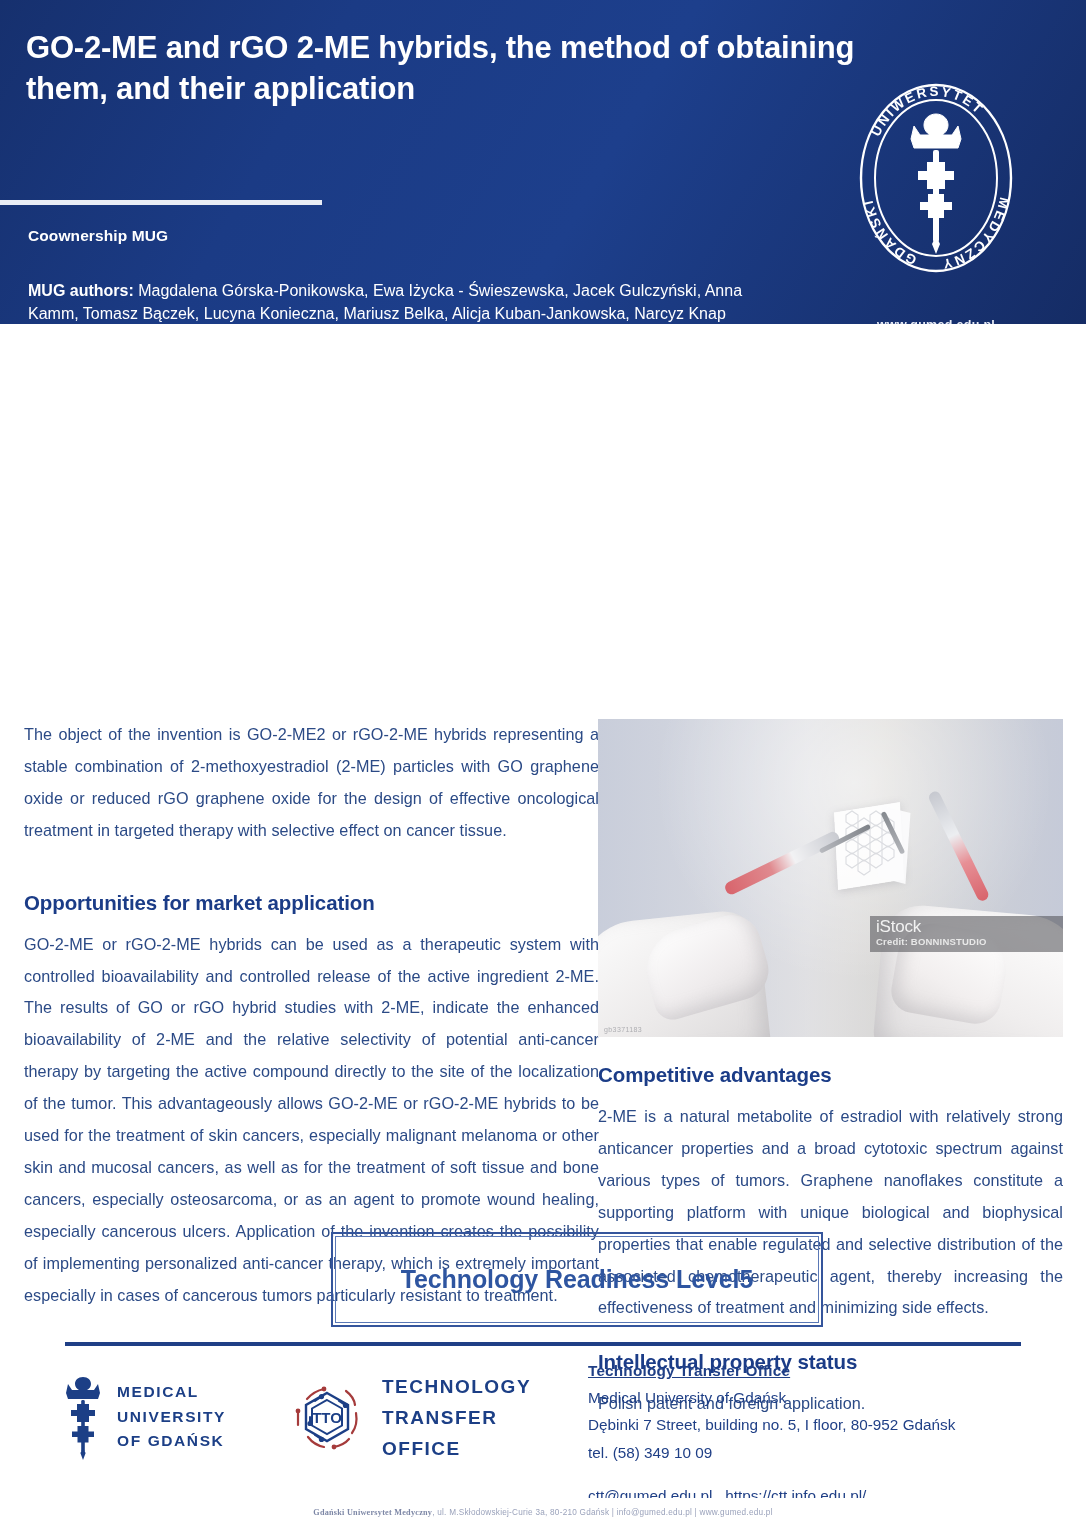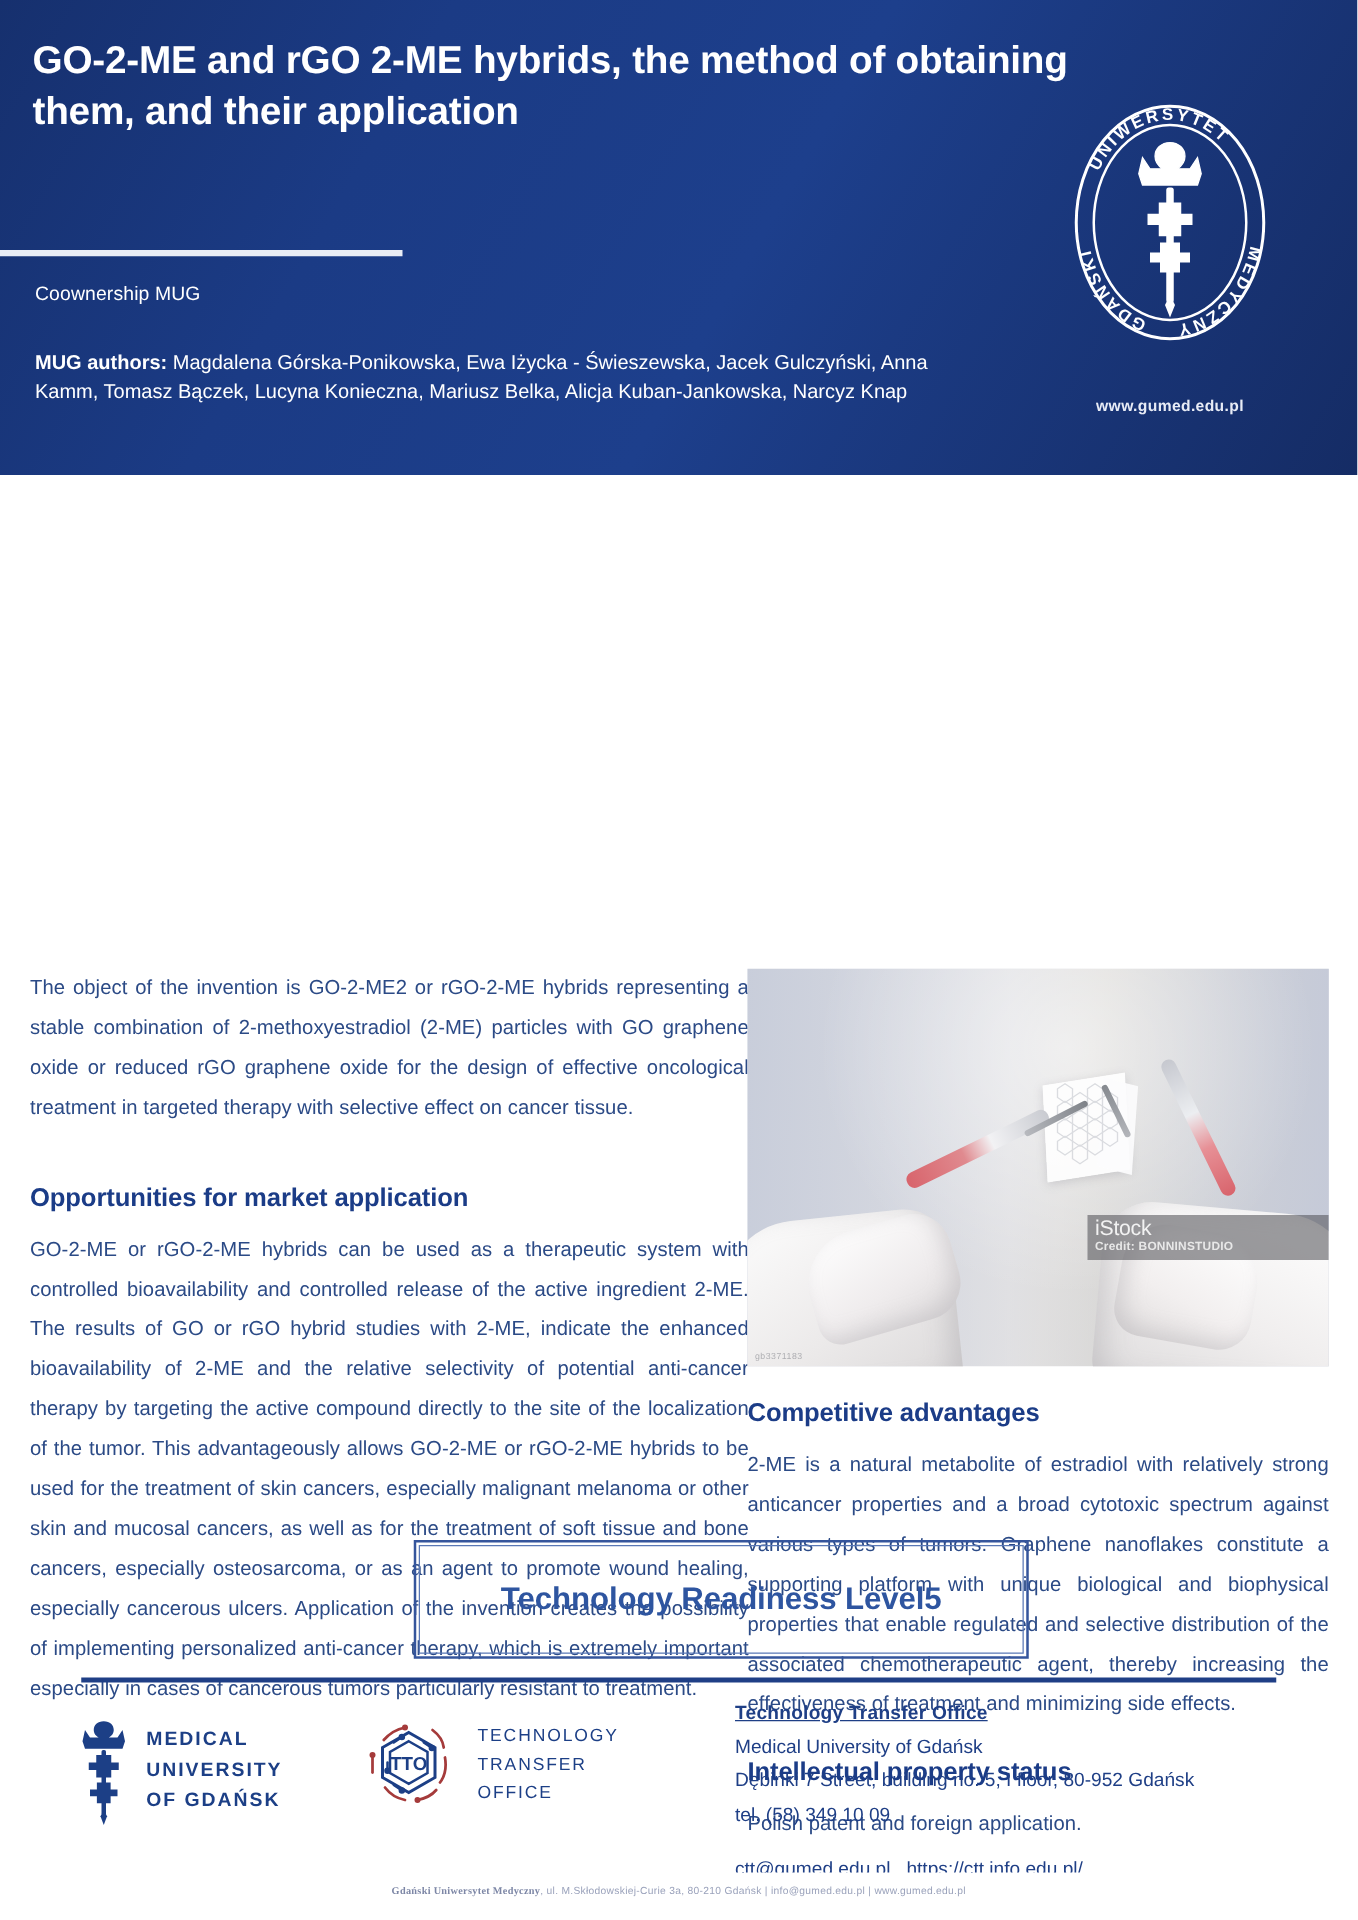--- a/index.html
+++ b/index.html
@@ -13,21 +13,21 @@
     font-family: "Liberation Sans", sans-serif;
     color: #1f3b73;
     position: relative;
     overflow: hidden;
   }
 
   
   .header {
     position: relative;
     width: 1086px;
-    height: 380px;
+    height: 324px;
     background: linear-gradient(120deg, #16306e 0%, #1b3b85 28%, #1d3f8c 55%, #152c65 100%);
     overflow: hidden;
   }
   .header-title {
     position: absolute;
     left: 26px;
     top: 28px;
     width: 830px;
     color: #ffffff;
     font-size: 31px;
@@ -42,21 +42,21 @@
     width: 322px;
     height: 5px;
     background: #e9edf5;
   }
   .coownership {
     position: absolute;
     left: 28px;
     top: 227px;
     color: #ffffff;
     font-size: 15.5px;
-    font-weight: normal;
+    font-weight: bold;
     letter-spacing: 0.1px;
   }
   .authors {
     position: absolute;
     left: 28px;
     top: 280px;
     width: 740px;
     color: #ffffff;
     font-size: 16px;
     line-height: 1.42;
@@ -299,22 +299,22 @@
     letter-spacing: 1.6px;
   }
   .tto-logo {
     position: absolute;
     left: 288px; top: 20px;
     display: flex;
     align-items: center;
     gap: 16px;
   }
   .tto-logo-text {
-    font-size: 14px;
-    font-weight: normal;
+    font-size: 19px;
+    font-weight: bold;
     color: #1c3f86;
     line-height: 1.62;
     letter-spacing: 1.5px;
   }
   .contact {
     position: absolute;
     left: 588px; top: 5px;
     width: 480px;
     color: #1f3f86;
     font-size: 15.3px;

